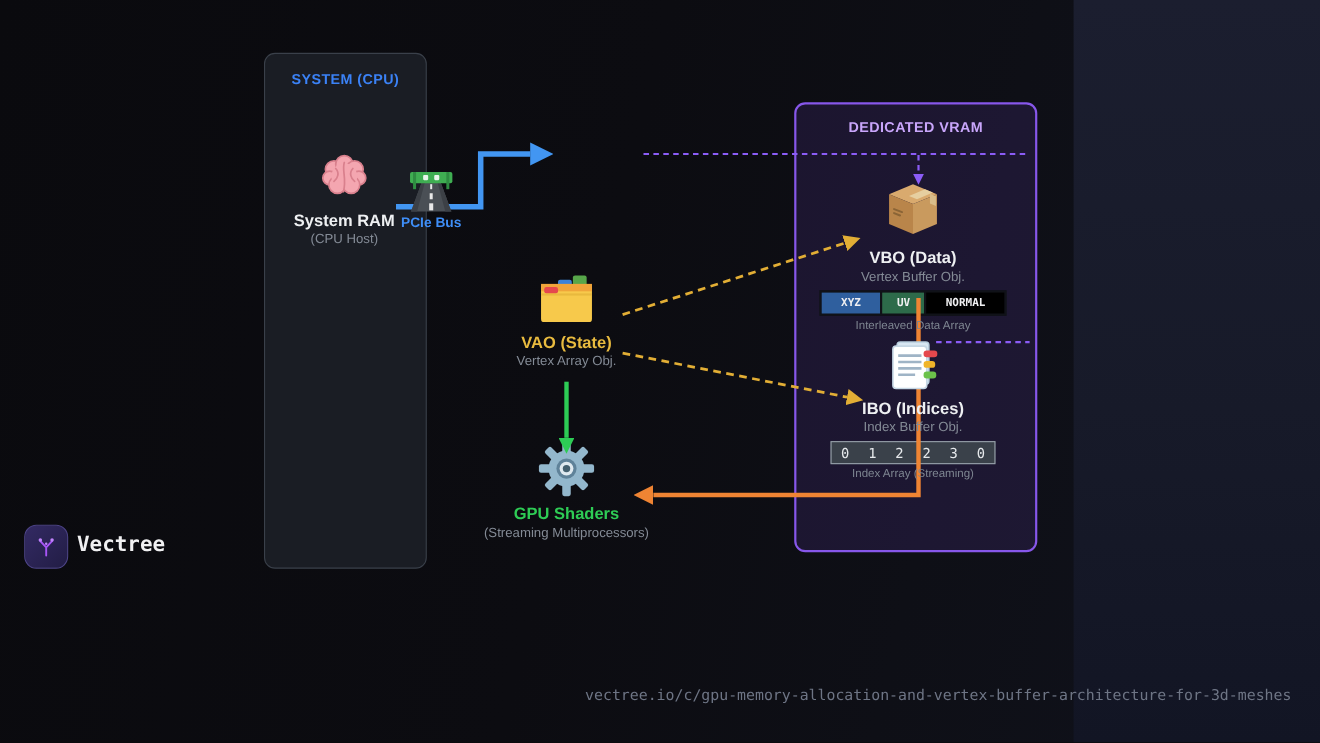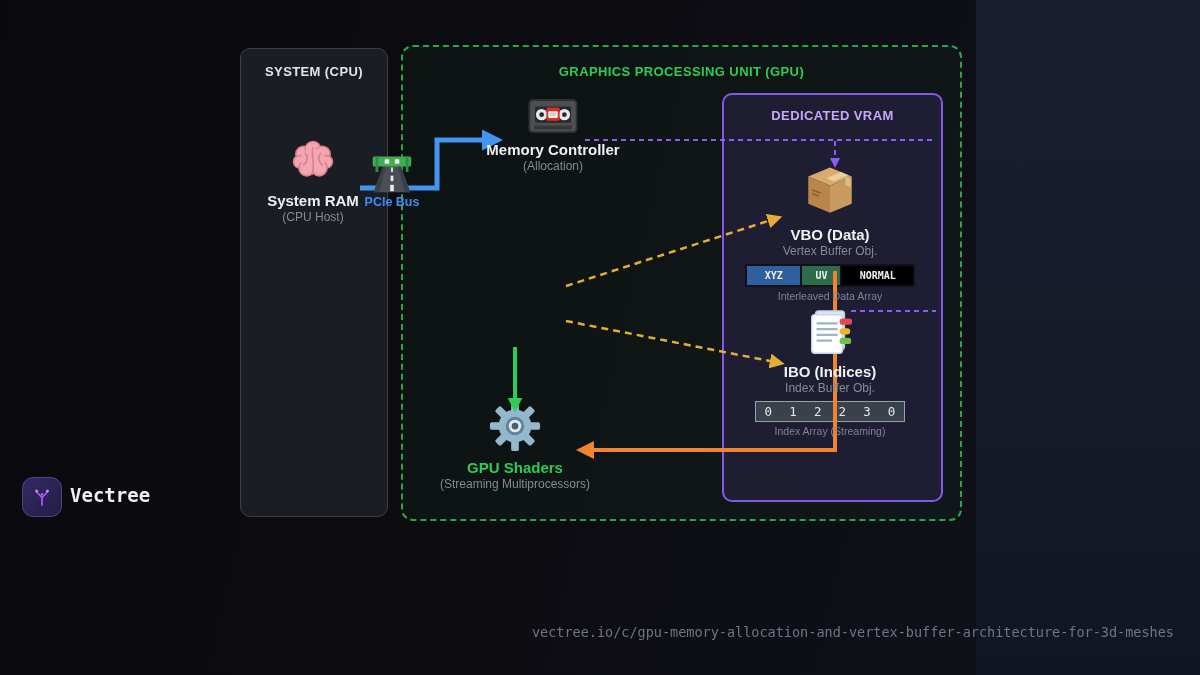--- a/index.html
+++ b/index.html
@@ -11,21 +11,21 @@
   .bg-right{position:absolute;left:976px;top:0;width:224px;height:675px;
     background:linear-gradient(180deg,#1b1e2f 0%,#171a29 55%,#121524 100%);}
   
   .cpu-box{position:absolute;left:240px;top:48px;width:146px;height:467px;
     background:#1a1d24;border:1px solid #3a404a;border-radius:10px;}
   .gpu-box{position:absolute;left:401px;top:45px;width:557px;height:472px;
     background:rgba(40,130,60,0.07);border:2px dashed #2aa647;border-radius:12px;}
   .vram-box{position:absolute;left:722px;top:93px;width:217px;height:405px;
     background:rgba(100,60,180,0.18);border:2px solid #8757ea;border-radius:10px;}
   .box-title{position:absolute;left:0;right:0;text-align:center;font-size:13px;font-weight:bold;letter-spacing:.4px;}
-  .cpu-title{top:15px;color:#e5e5e5;}
+  .cpu-title{top:15px;color:#3b82f6;}
   .gpu-title{top:17px;color:#2ecc55;}
   .vram-title{top:13px;color:#c9a6fb;}
   
   .node{position:absolute;text-align:center;}
   .node .icon{position:relative;z-index:5;display:block;margin:0 auto;}
   .node .lbl{position:relative;z-index:6;font-size:15px;font-weight:bold;color:#eef0f2;margin-top:6px;}
   .node .sub{position:relative;z-index:6;font-size:12px;color:#848b96;margin-top:1px;}
   .node .cap{position:relative;z-index:6;font-size:10.5px;color:#7d8590;margin-top:3px;}
   .lbl-yellow{color:#e9bb3f !important;}
   .lbl-green{color:#2ecc55 !important;}
@@ -59,23 +59,20 @@
 </style>
 </head>
 <body>
 
 <div class="canvas">
   <div class="bg-right"></div>
 
   <div class="cpu-box">
     <div class="box-title cpu-title">SYSTEM (CPU)</div>
   </div>
-  <div class="gpu-box">
-    <div class="box-title gpu-title">GRAPHICS PROCESSING UNIT (GPU)</div>
-  </div>
   <div class="vram-box">
     <div class="box-title vram-title">DEDICATED VRAM</div>
   </div>
 
   <div class="node" style="left:248px;top:136px;width:130px;">
     <svg class="icon" width="50" height="50" viewBox="0 0 64 64">
       <g fill="#f4a6b0" stroke="#d9808d" stroke-width="2">
         <circle cx="20" cy="23" r="10"></circle>
           <circle cx="32" cy="17" r="10"></circle>
           <circle cx="44" cy="23" r="10"></circle>
@@ -101,37 +98,33 @@
       <rect x="22" y="38" width="4" height="7" fill="#e8e8e8"></rect>
       <rect x="3" y="7" width="42" height="11" rx="2" fill="#3fae52"></rect>
       <rect x="6" y="7" width="3" height="17" fill="#2f8c42"></rect>
       <rect x="39" y="7" width="3" height="17" fill="#2f8c42"></rect>
       <rect x="16" y="10" width="5" height="5" rx="1" fill="#eaf6ec"></rect>
       <rect x="27" y="10" width="5" height="5" rx="1" fill="#eaf6ec"></rect>
     </svg>
     <div class="pcie-lbl">PCIe Bus</div>
   </div>
 
-  <div class="node" style="left:478px;top:99px;width:150px;">
-    <svg class="icon" width="50" height="36" viewBox="0 0 52 38">
-      <rect x="1" y="1" width="50" height="34" rx="4" fill="#4d4f52" stroke="#2e3033" stroke-width="2"></rect>
-      <rect x="7" y="8" width="38" height="17" rx="2" fill="#26282b"></rect>
-      <circle cx="14" cy="16.5" r="6" fill="#e8e8e8"></circle>
-        <circle cx="14" cy="16.5" r="2.5" fill="#26282b"></circle>
-      <circle cx="38" cy="16.5" r="6" fill="#e8e8e8"></circle>
-        <circle cx="38" cy="16.5" r="2.5" fill="#26282b"></circle>
-      <rect x="19" y="9" width="14" height="14" rx="1.5" fill="#d93025"></rect>
-      <rect x="21" y="13" width="10" height="7" rx="1" fill="#f5f5f5"></rect>
-      <path d="M22.5,15 h7 M22.5,17 h7" stroke="#b0b0b0" stroke-width="1"></path>
-      <rect x="6" y="28" width="40" height="4" fill="#35373a"></rect>
-    </svg>
-    <div class="lbl">Memory Controller</div>
-    <div class="sub">(Allocation)</div>
-  </div>
-
+
+  <div class="node" style="left:440px;top:250px;width:150px;">
+    <svg class="icon" width="54" height="47" viewBox="0 0 56 48">
+      <rect x="34" y="0" width="13" height="10" rx="2" fill="#57a64a"></rect>
+      <rect x="20" y="4" width="13" height="10" rx="2" fill="#3b82d8"></rect>
+      <rect x="4" y="8" width="48" height="36" rx="3" fill="#f7c94b"></rect>
+      <rect x="4" y="8" width="48" height="7" fill="#f0a43a"></rect>
+      <rect x="7" y="11" width="13" height="6" rx="2" fill="#e5484d"></rect>
+      <rect x="4" y="17" width="48" height="2" fill="#e8b93e"></rect>
+    </svg>
+    <div class="lbl lbl-yellow">VAO (State)</div>
+    <div class="sub">Vertex Array Obj.</div>
+  </div>
 
   <div class="node" style="left:430px;top:399px;width:170px;">
     <svg class="icon" width="54" height="54" viewBox="0 0 56 56">
       <g fill="#93b7cc">
         <rect x="24" y="2" width="8" height="12" rx="2"></rect>
         <rect x="24" y="42" width="8" height="12" rx="2"></rect>
         <rect x="2" y="24" width="12" height="8" rx="2"></rect>
         <rect x="42" y="24" width="12" height="8" rx="2"></rect>
         <rect x="24" y="2" width="8" height="12" rx="2" transform="rotate(45 28 28)"></rect>
         <rect x="24" y="42" width="8" height="12" rx="2" transform="rotate(45 28 28)"></rect>

